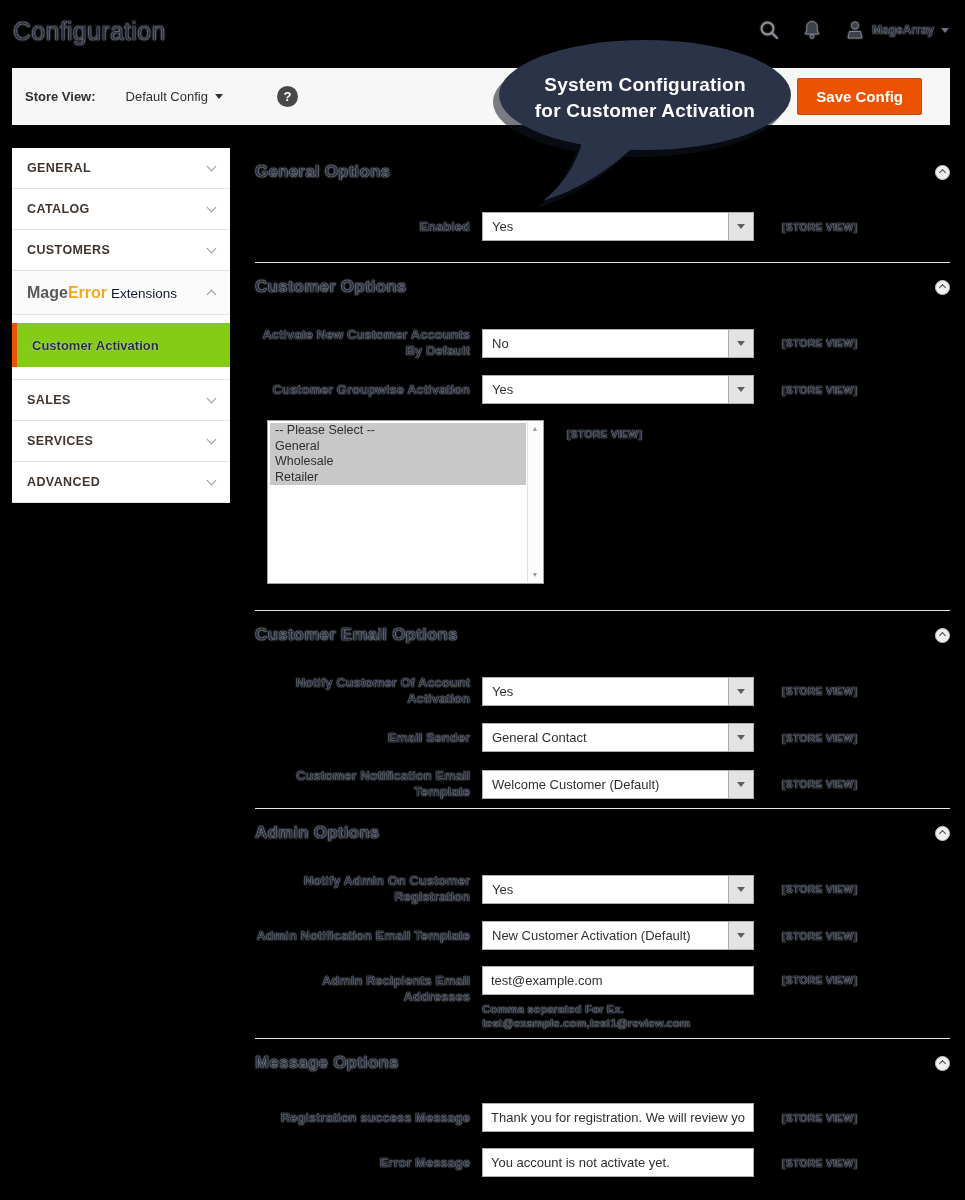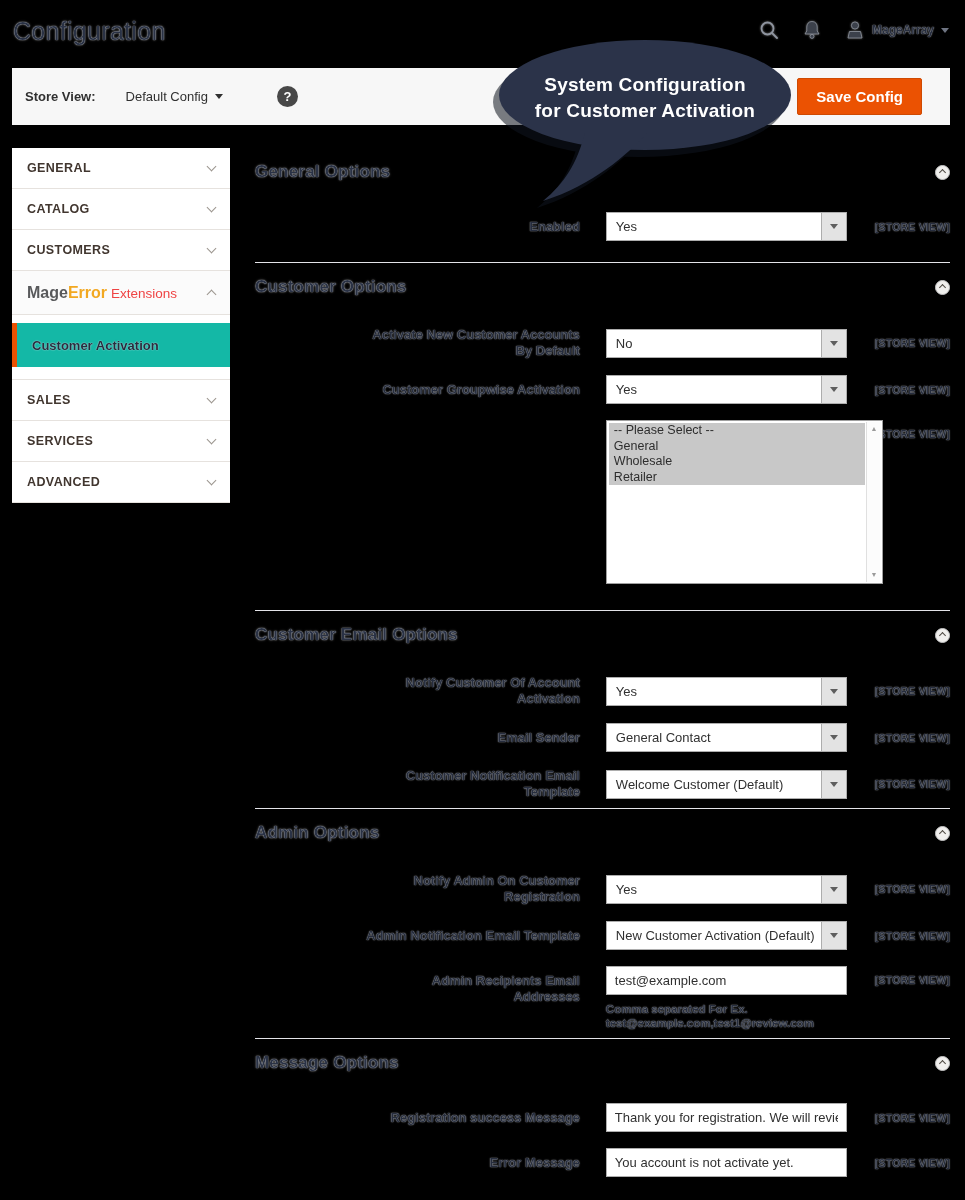--- a/index.html
+++ b/index.html
@@ -35,39 +35,39 @@
   
   .sidebar { position:absolute; left:12px; top:148px; width:218px; }
   .side-row { height:41px; background:#fff; border-bottom:1px solid #e6e2de; display:flex; align-items:center; justify-content:space-between; padding:0 15px; cursor:pointer; }
   .side-row .lbl { font-size:12.5px; font-weight:700; color:#41362f; letter-spacing:.4px; }
   .chev { width:7px; height:7px; border-top:1.6px solid #9b958e; border-right:1.6px solid #9b958e; }
   .chev.down { transform:rotate(135deg); margin-top:-4px; }
   .chev.up   { transform:rotate(-45deg); margin-top:4px; }
   .ext-row { height:44px; background:#fbfbfb; border-bottom:1px solid #e6e2de; display:flex; align-items:center; justify-content:space-between; padding:0 15px; cursor:pointer; }
   .brand { font-size:16px; color:#58595b; font-weight:600; }
   .brand .arr { color:#f2a821; }
-  .brand .suffix { font-size:13.5px; font-weight:400; color:#ef4444; margin-left:4px; }
+  .brand .suffix { font-size:13.5px; font-weight:400; color:#0f172a; margin-left:4px; }
   .subzone { background:#fff; padding:8px 0 12px 0; border-bottom:1px solid #e6e2de; }
-  .sub-item { height:44px; background:#14b8a6; border-left:5px solid #eb5202; display:flex; align-items:center; padding-left:15px; cursor:pointer; }
+  .sub-item { height:44px; background:#84cc16; border-left:5px solid #eb5202; display:flex; align-items:center; padding-left:15px; cursor:pointer; }
   .sub-item .lbl { font-size:13px; font-weight:700; }
 
   
   .main { position:absolute; left:255px; top:148px; width:695px; }
   .section { position:absolute; left:0; width:695px; }
   .section.lined { border-top:1.5px solid #e3e3e8; }
   .sec-head { margin-top:12px; height:24px; display:flex; align-items:center; justify-content:space-between; }
   .sec-title { font-size:17px; font-weight:700; letter-spacing:.2px; }
   .collapse-btn { width:15px; height:15px; border-radius:50%; background:#f0efed; border:1px solid #c6c6c6; display:flex; align-items:flex-start; justify-content:center; cursor:pointer; }
   .collapse-btn .cv { width:5px; height:5px; border-top:1.8px solid #4e4942; border-right:1.8px solid #4e4942; transform:rotate(-45deg); margin-top:4px; }
   .rows { margin-top:28px; }
-  .frow { display:flex; align-items:center; margin-bottom:16px;justify-content:flex-end; }
+  .frow { display:flex; align-items:center; margin-bottom:16px; }
   .frow.top { align-items:flex-start; }
   .flabel { width:215px; text-align:right; font-size:13px; font-weight:600; line-height:16px; }
   .frow.top .flabel { padding-top:7px; }
-  .control { margin-left:26px; width:241px; }
+  .control { margin-left:12px; width:272px; }
   .scope { margin-left:28px; font-size:10.5px; font-weight:700; letter-spacing:.2px; white-space:nowrap; }
   .frow.top .scope { padding-top:8px; }
 
   .sel { position:relative; height:29px; background:#fff; border:1px solid #adadad; display:flex; align-items:center; cursor:pointer; }
   .sel-text { padding-left:9px; font-size:13px; color:#303030; white-space:nowrap; overflow:hidden; }
   .sel-btn { position:absolute; right:0; top:0; bottom:0; width:25px; background:#e3e3e3; border-left:1px solid #adadad; display:flex; align-items:center; justify-content:center; }
   .sel-btn .tri { width:0; height:0; border-left:4px solid transparent; border-right:4px solid transparent; border-top:5px solid #5e5e5e; }
 
   .txt { width:100%; height:29px; border:1px solid #adadad; background:#fff; padding:0 8px; font-size:13px; color:#303030; font-family:inherit; outline:none; }
 

